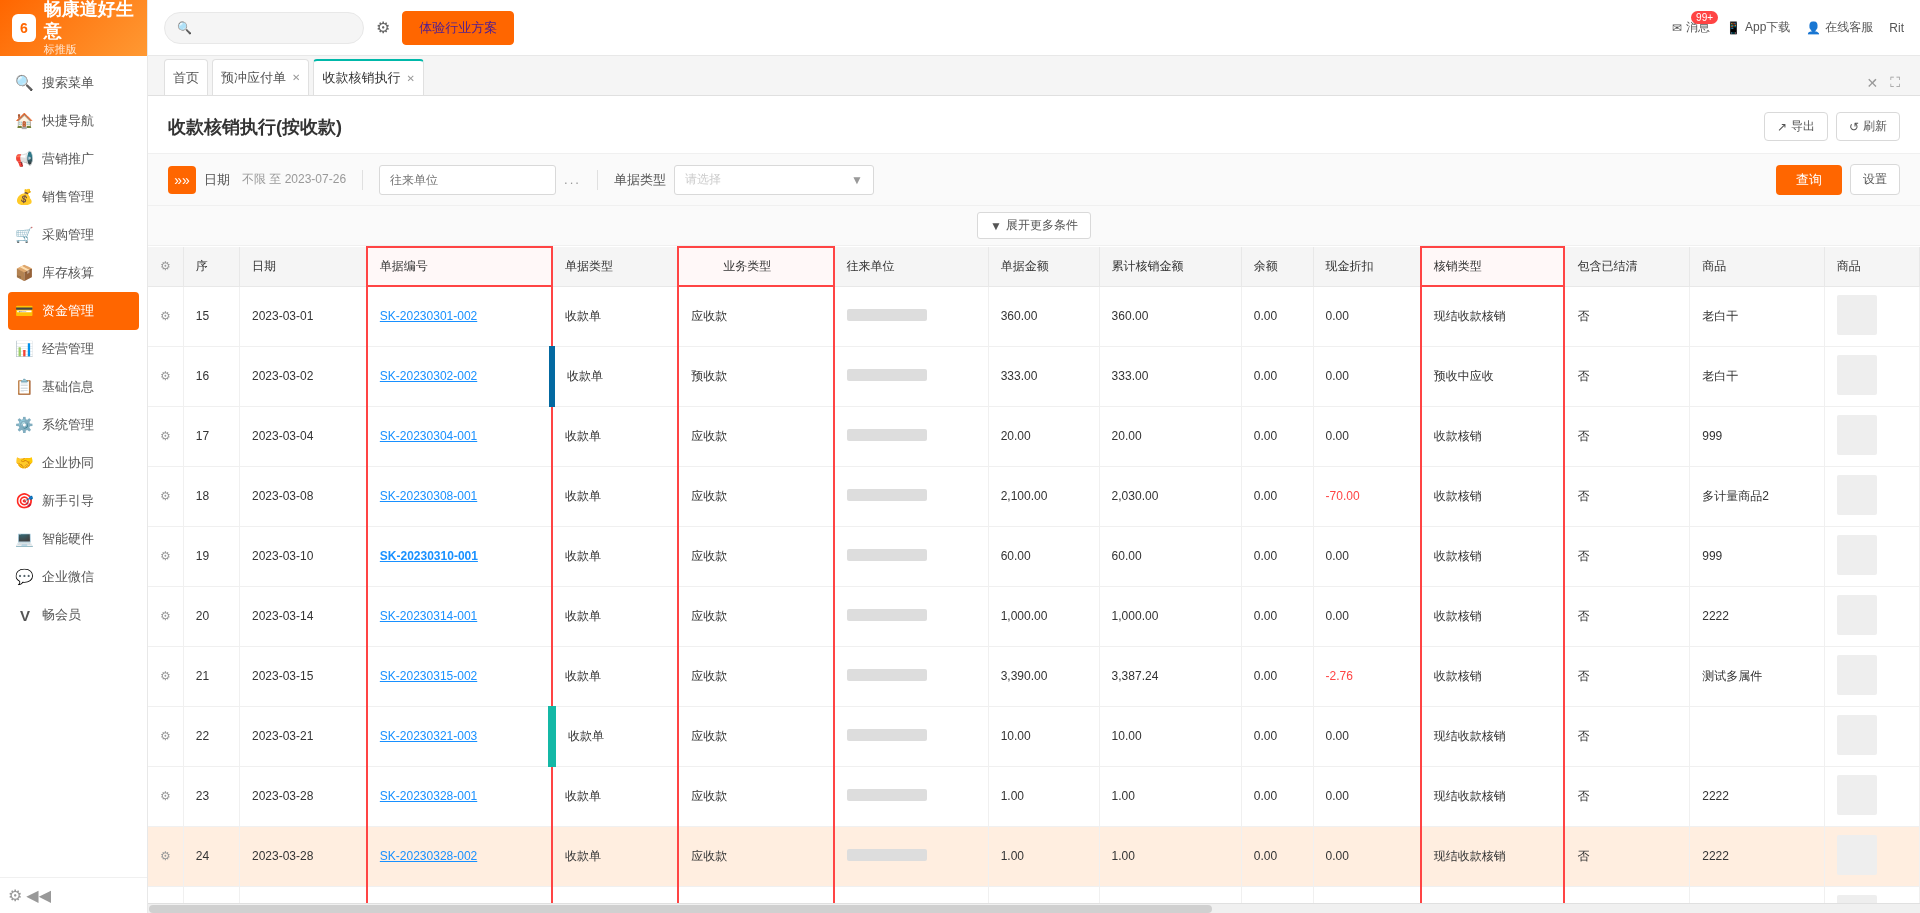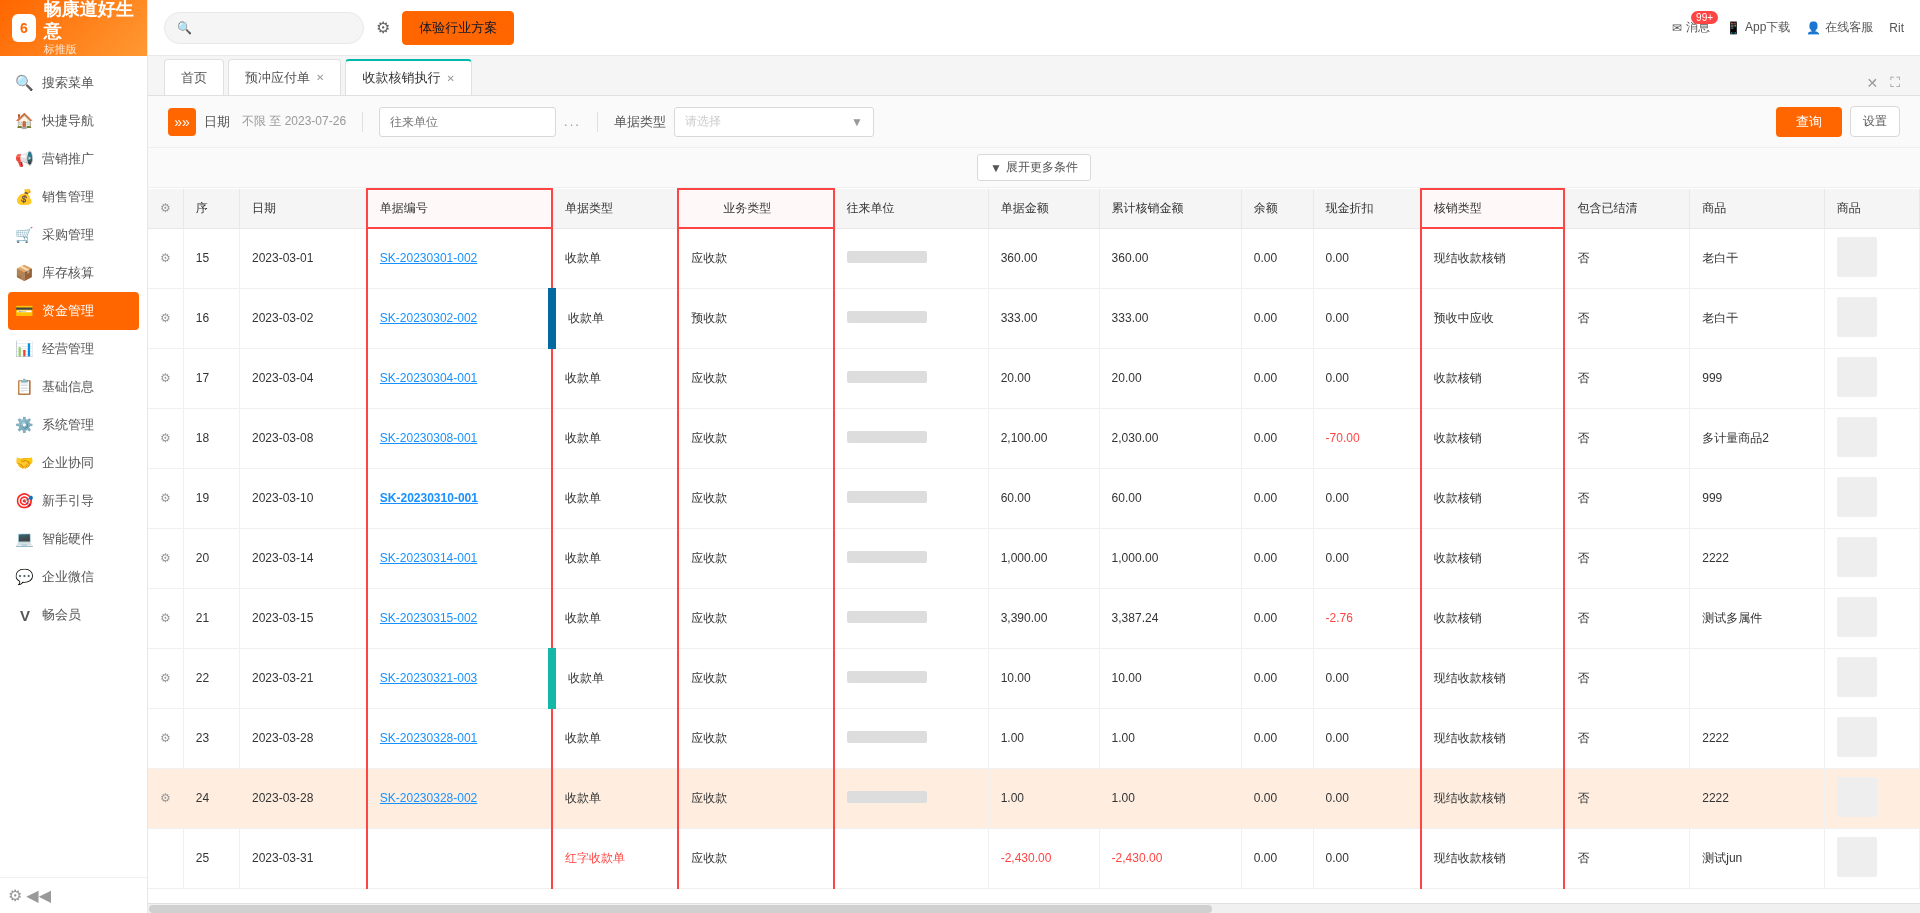--- a/index.html
+++ b/index.html
@@ -17,30 +17,30 @@
     .sidebar-item-icon { width: 18px; height: 18px; display: flex; align-items: center; justify-content: center; font-size: 15px; }
     .sidebar-bottom { padding: 8px; display: flex; align-items: center; gap: 4px; border-top: 1px solid #f0f0f0; }
 
     
     .main { flex: 1; display: flex; flex-direction: column; overflow: hidden; }
 
     
     .topbar { height: 56px; background: #fff; border-bottom: 1px solid #e8e8e8; display: flex; align-items: center; padding: 0 16px; gap: 12px; }
     .topbar-search { flex: 0 0 200px; height: 32px; background: #f5f5f5; border: 1px solid #e8e8e8; border-radius: 16px; display: flex; align-items: center; padding: 0 12px; gap: 6px; color: #999; font-size: 12px; }
     .topbar-btn { padding: 6px 12px; border: 1px solid #e8e8e8; border-radius: 4px; cursor: pointer; font-size: 12px; color: #555; background: #fff; }
-    .topbar-btn.orange { background: #ff6600; color: #0f172a; border-color: #ff6600; font-size: 13px; padding: 7px 16px; }
+    .topbar-btn.orange { background: #ff6600; color: #4c1d95; border-color: #ff6600; font-size: 13px; padding: 7px 16px; }
     .topbar-spacer { flex: 1; }
     .topbar-right { display: flex; align-items: center; gap: 16px; }
     .topbar-msg { display: flex; align-items: center; gap: 4px; font-size: 12px; color: #555; position: relative; cursor: pointer; }
     .badge { background: #ff4444; color: #fff; border-radius: 10px; padding: 1px 5px; font-size: 10px; position: absolute; top: -8px; right: -8px; }
     .topbar-user { color: #555; font-size: 12px; cursor: pointer; }
 
     
     .tabs { height: 40px; background: #f5f5f5; display: flex; align-items: flex-end; padding: 0 16px; border-bottom: 1px solid #e0e0e0; }
-    .tab { height: 36px; padding: 0 16px; display: flex; align-items: center; gap: 6px; cursor: pointer; background: #fff; border: 1px solid #e0e0e0; border-bottom: none; border-radius: 4px 4px 0 0; margin-right: 4px; font-size: 13px; color: #555; }
+    .tab { height: 36px; padding: 0 8px; display: flex; align-items: center; gap: 6px; cursor: pointer; background: #fff; border: 1px solid #e0e0e0; border-bottom: none; border-radius: 4px 4px 0 0; margin-right: 4px; font-size: 13px; color: #555; }
     .tab.home { background: #fff; }
     .tab.active { background: #fff; color: #333; border-top: 2px solid #00b8a9; }
     .tab-close { color: #999; font-size: 10px; cursor: pointer; }
     .tabs-actions { margin-left: auto; display: flex; align-items: center; gap: 4px; }
 
     
     .page-content { flex: 1; overflow: hidden; background: #fff; display: flex; flex-direction: column; }
 
     
     .page-header { padding: 16px 20px 12px; display: flex; align-items: center; justify-content: space-between; border-bottom: 1px solid #f0f0f0; }
@@ -202,20 +202,33 @@
       <span class="tab-close">✕</span>
     </div>
     <div class="tabs-actions">
       <span style="cursor:pointer;color:#999;font-size:14px;padding:4px;">✕</span>
       <span style="cursor:pointer;color:#999;font-size:14px;padding:4px;">⛶</span>
     </div>
   </div>
 
   <div class="page-content">
 
+    <div class="page-header">
+      <div class="page-title">收款核销执行(按收款)</div>
+      <div class="page-header-actions">
+        <button class="header-btn">
+          <span>↗</span>
+          <span>导出</span>
+        </button>
+        <button class="header-btn">
+          <span>↺</span>
+          <span>刷新</span>
+        </button>
+      </div>
+    </div>
 
     <div class="filter-bar">
       <div class="filter-toggle">
         <span style="font-size:14px;color:#fff;">»</span>
         <span style="color:#fff;font-size:14px;">»</span>
       </div>
       <span class="filter-label">日期</span>
       <div style="display:flex;flex-direction:column;margin-left:4px;">
         <span class="filter-date-range">不限 至 2023-07-26</span>
       </div>
@@ -275,21 +288,21 @@
     <td style="">0.00</td>
     <td style="border-left:2px solid #ff4444;border-right:2px solid #ff4444;">现结收款核销</td>
     <td>否</td>
     <td>老白干</td>
     <td><span style="display:inline-block;width:40px;height:40px;background:#eee;border-radius:2px;"></span></td>
   </tr>
             <tr>
     <td><span class="gear-icon">⚙</span></td>
     <td>16</td>
     <td>2023-03-02</td>
-    <td style="border-left:2px solid #ff4444;border-right:8px solid #0369a1;"><a class="link" href="#">SK-20230302-002</a></td>
+    <td style="border-left:2px solid #ff4444;border-right:6px solid #0369a1;"><a class="link" href="#">SK-20230302-002</a></td>
     <td style="">收款单</td>
     <td style="border-left:2px solid #ff4444;border-right:2px solid #ff4444;">预收款</td>
     <td><span style="display:inline-block;width:80px;height:12px;background:#ddd;border-radius:2px;"></span></td>
     <td style="">333.00</td>
     <td style="">333.00</td>
     <td>0.00</td>
     <td style="">0.00</td>
     <td style="border-left:2px solid #ff4444;border-right:2px solid #ff4444;">预收中应收</td>
     <td>否</td>
     <td>老白干</td>

